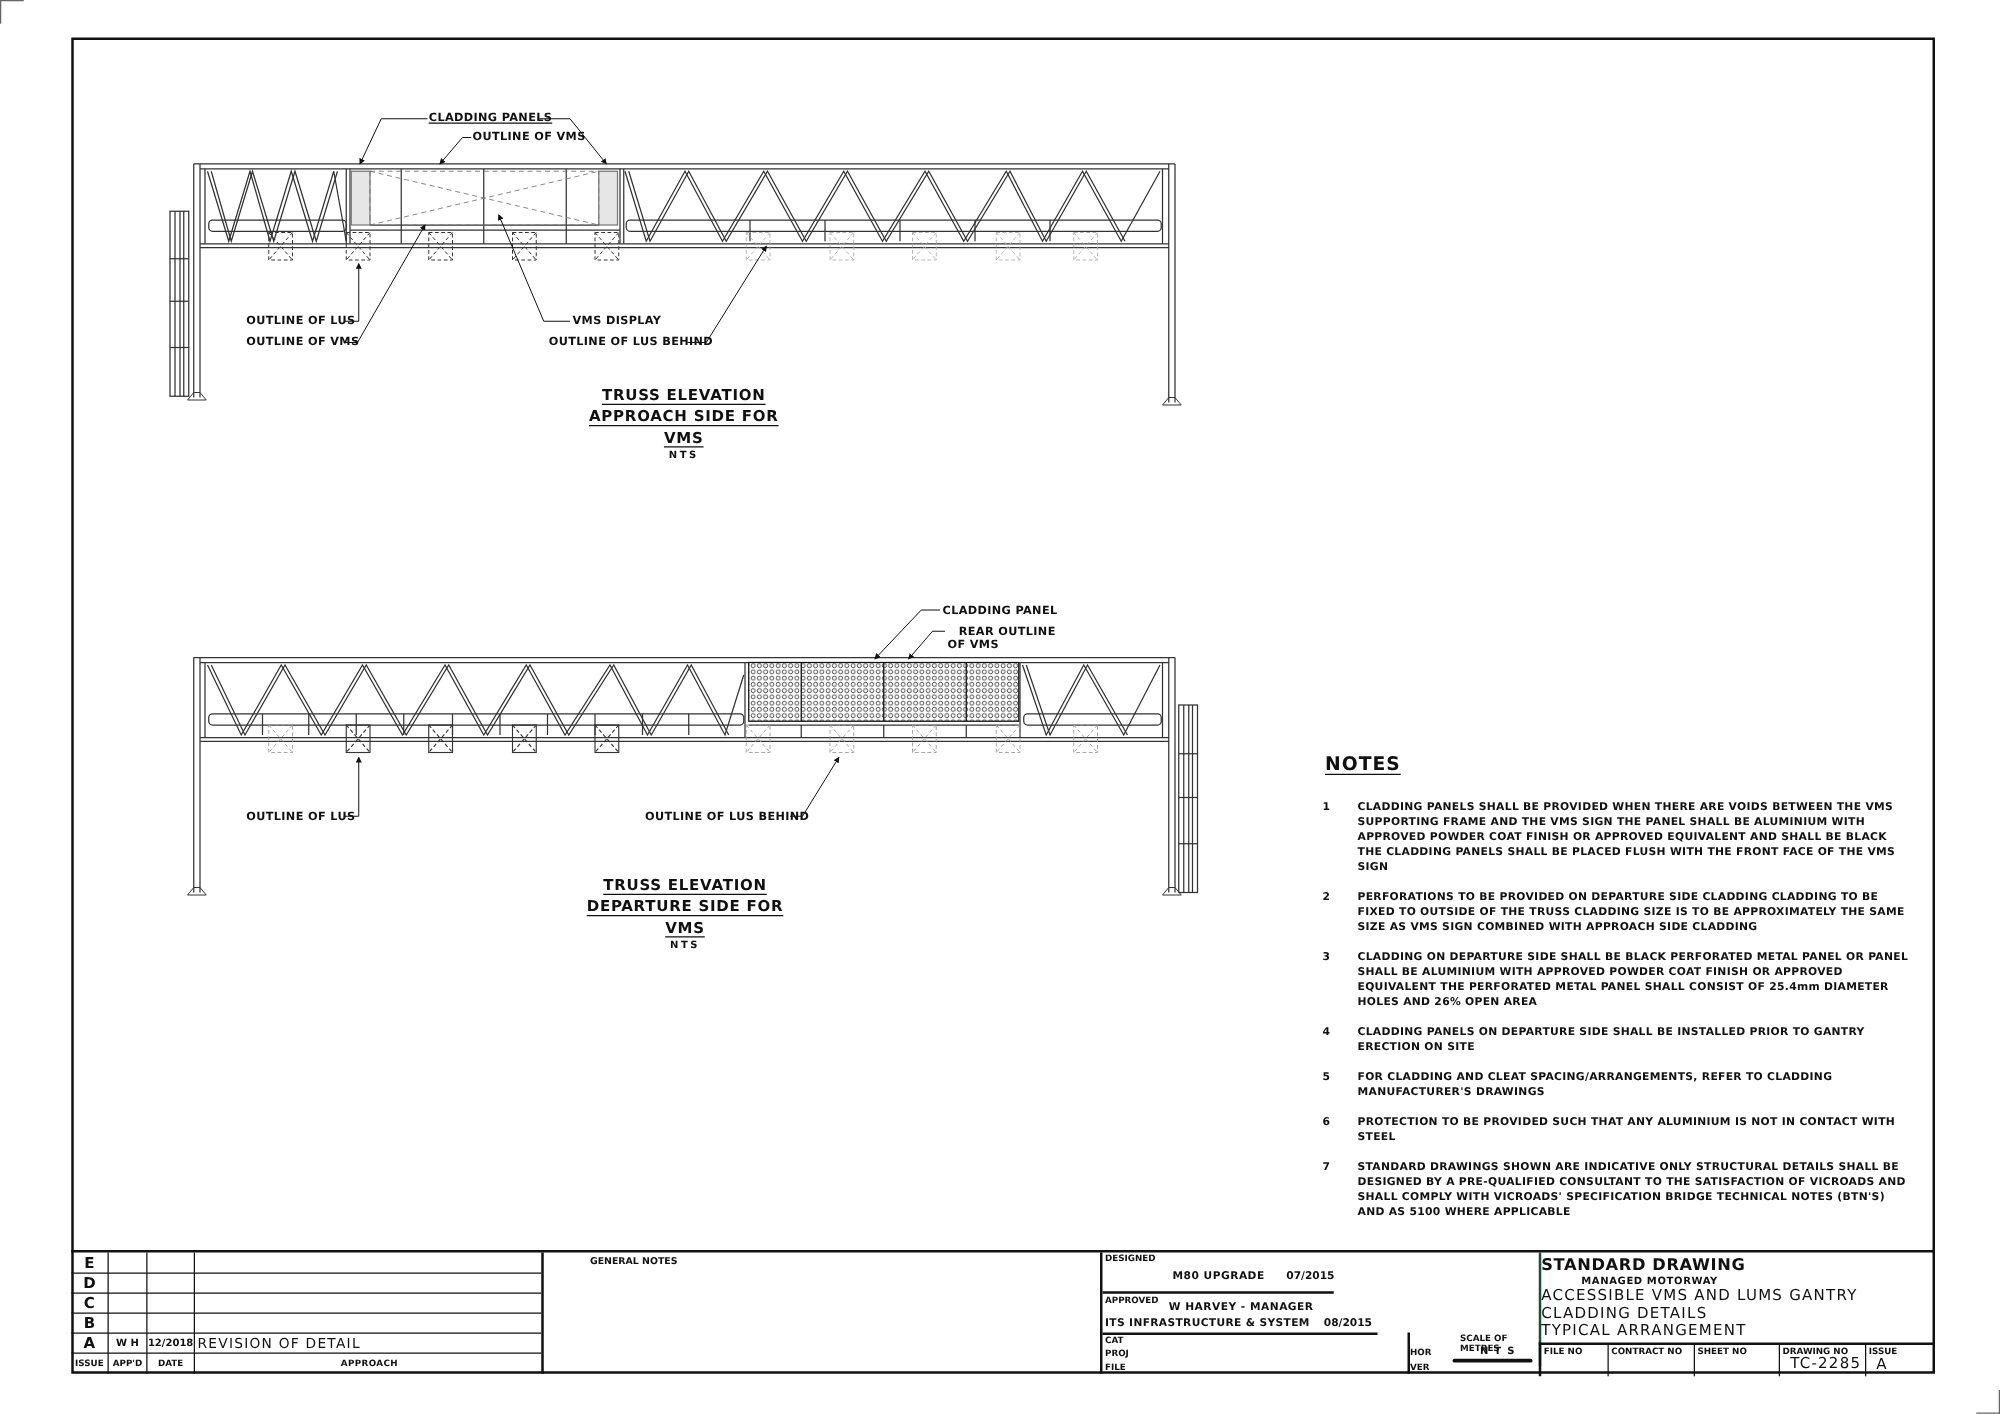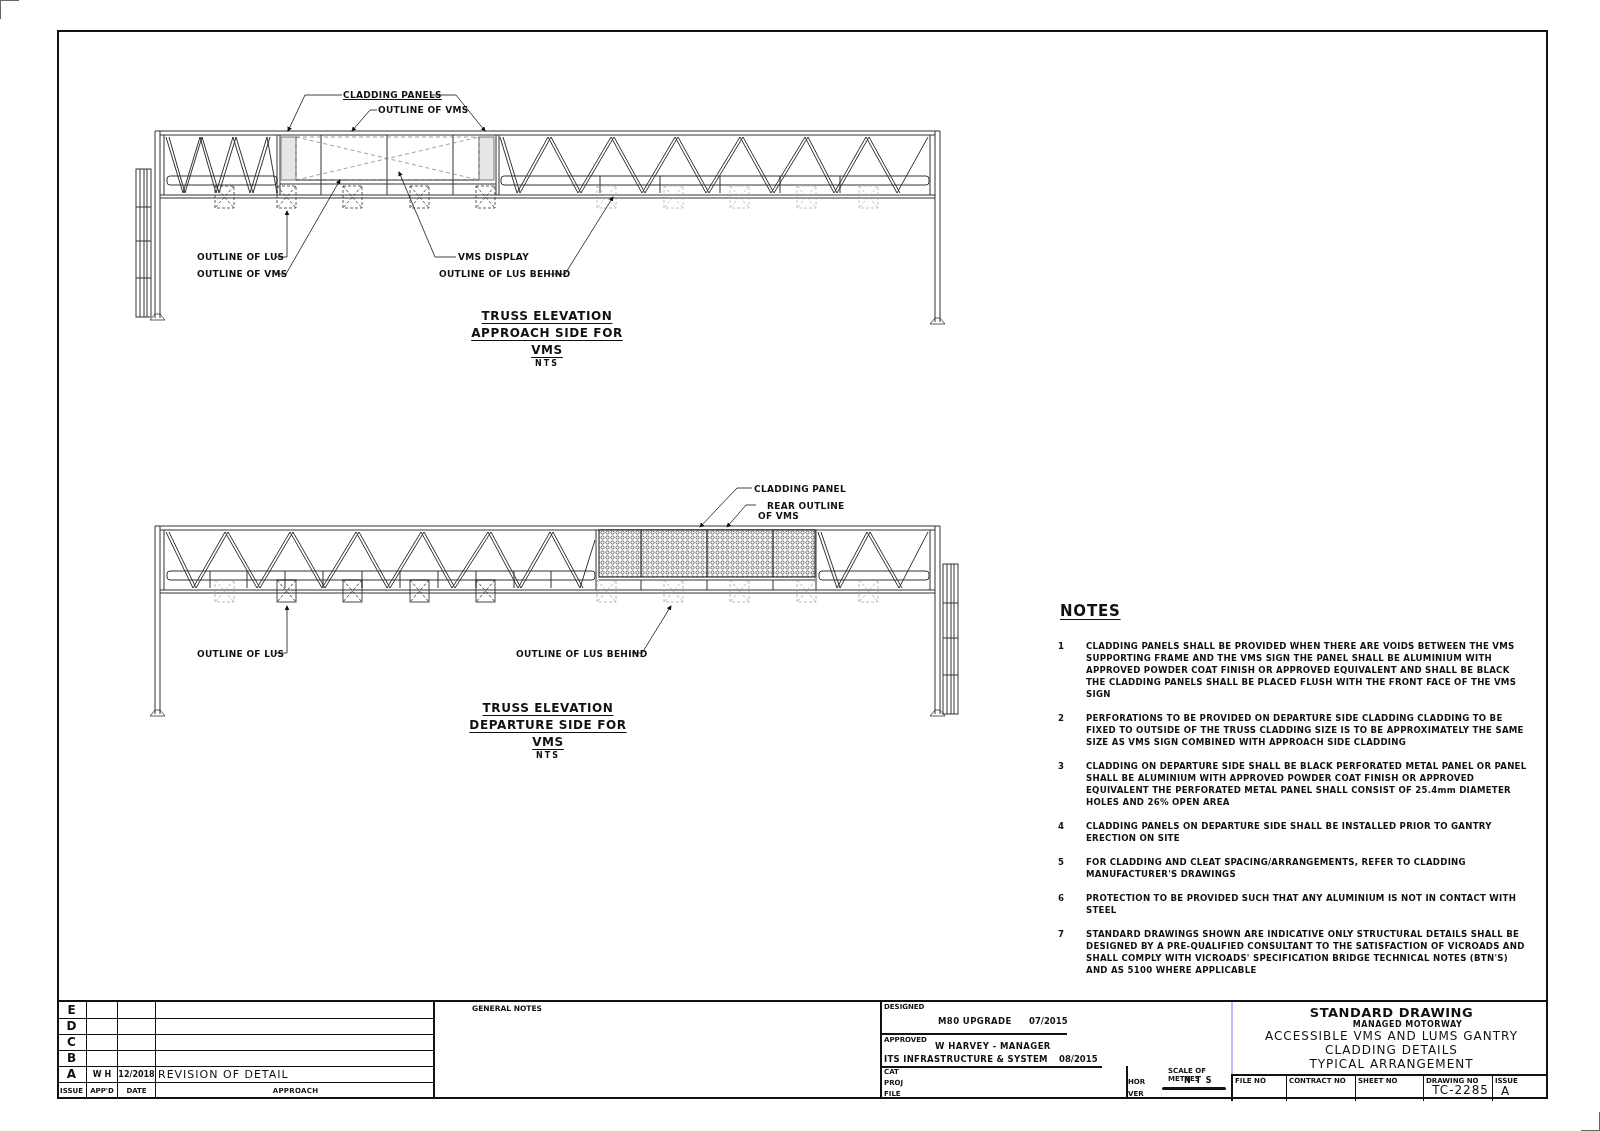--- a/index.html
+++ b/index.html
@@ -23,21 +23,21 @@
   .rev { position:absolute; left:0; top:0; width:376px; height:97px; border-right:2px solid #111; }
   .rev-row { position:absolute; left:0; width:376px; height:16px; border-bottom:1.5px solid #111; display:flex; }
   .rev-row div { border-right:1.5px solid #111; height:100%; box-sizing:border-box; display:flex; align-items:center; justify-content:center; font-weight:bold; }
   .c1 { width:30px; font-size:12px; } .c2 { width:31px; font-size:8px; } .c3 { width:38px; font-size:8px; }
   .c4 { flex:1; justify-content:flex-start !important; padding-left:2px; font-size:11px; font-weight:normal !important; letter-spacing:1px; border-right:none !important; }
   .rev-head div { font-size:7px; }
   .gen-notes { position:absolute; left:378px; top:2px; font-size:7.5px; font-weight:bold;margin-left:37px; }
   .des { position:absolute; left:823px; top:0; width:185px; height:97px; border-left:2px solid #111; }
   .box { position:absolute; font-weight:bold; }
   .logo-box { position:absolute; left:1009px; top:0; width:164px; height:64px; border-left:2px solid #111; border-bottom:2px solid #111; }
-  .std { position:absolute; left:1174px; top:0; width:317px; height:91px; border-left:2px solid #c4b5fd; text-align:center; }
+  .std { position:absolute; left:1174px; top:0; width:317px; height:91px; border-left:2px solid #14532d; text-align:left; }
   .bottom-cells { position:absolute; left:1174px; top:72px; width:315px; height:25px; border-top:2px solid #111; border-left:2px solid #111; display:flex; }
   .bottom-cells > div { border-right:1.5px solid #111; position:relative; font-size:7px; font-weight:bold; padding:1px 2px; box-sizing:border-box; }
   .bottom-cells > div:last-child { border-right:none; }
 </style>
 </head>
 <body>
 
 <div class="corner tl"></div>
 <div class="corner br"></div>
 <div class="sheet"></div>

